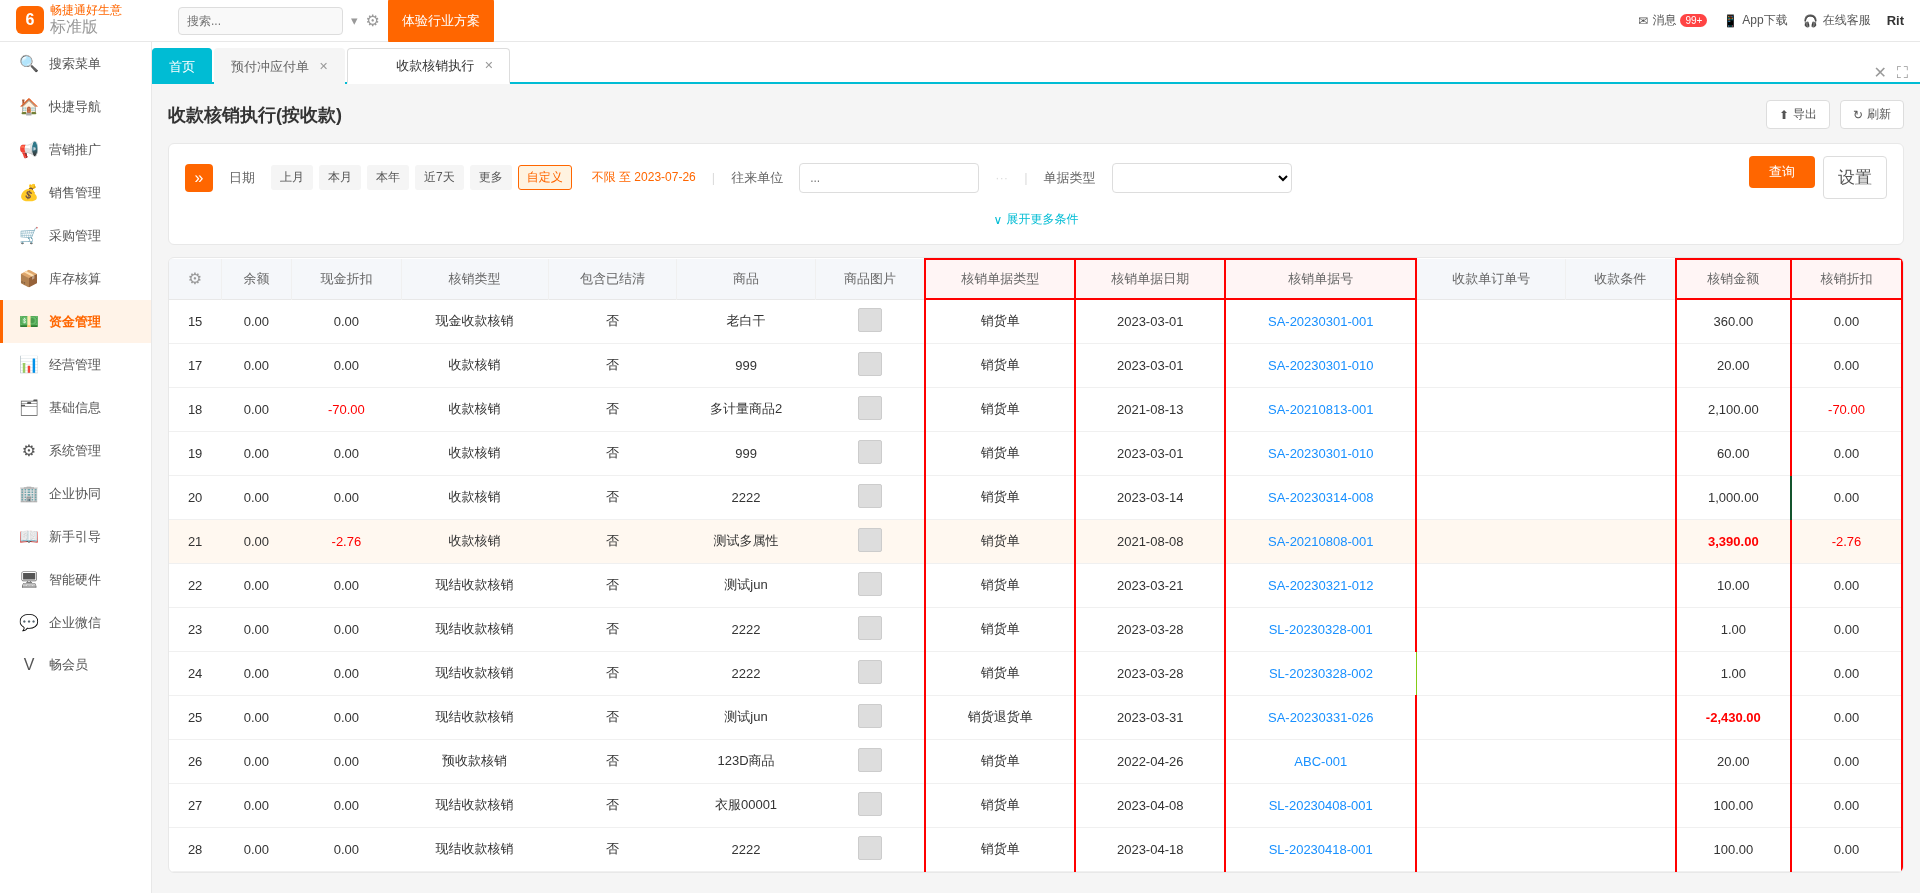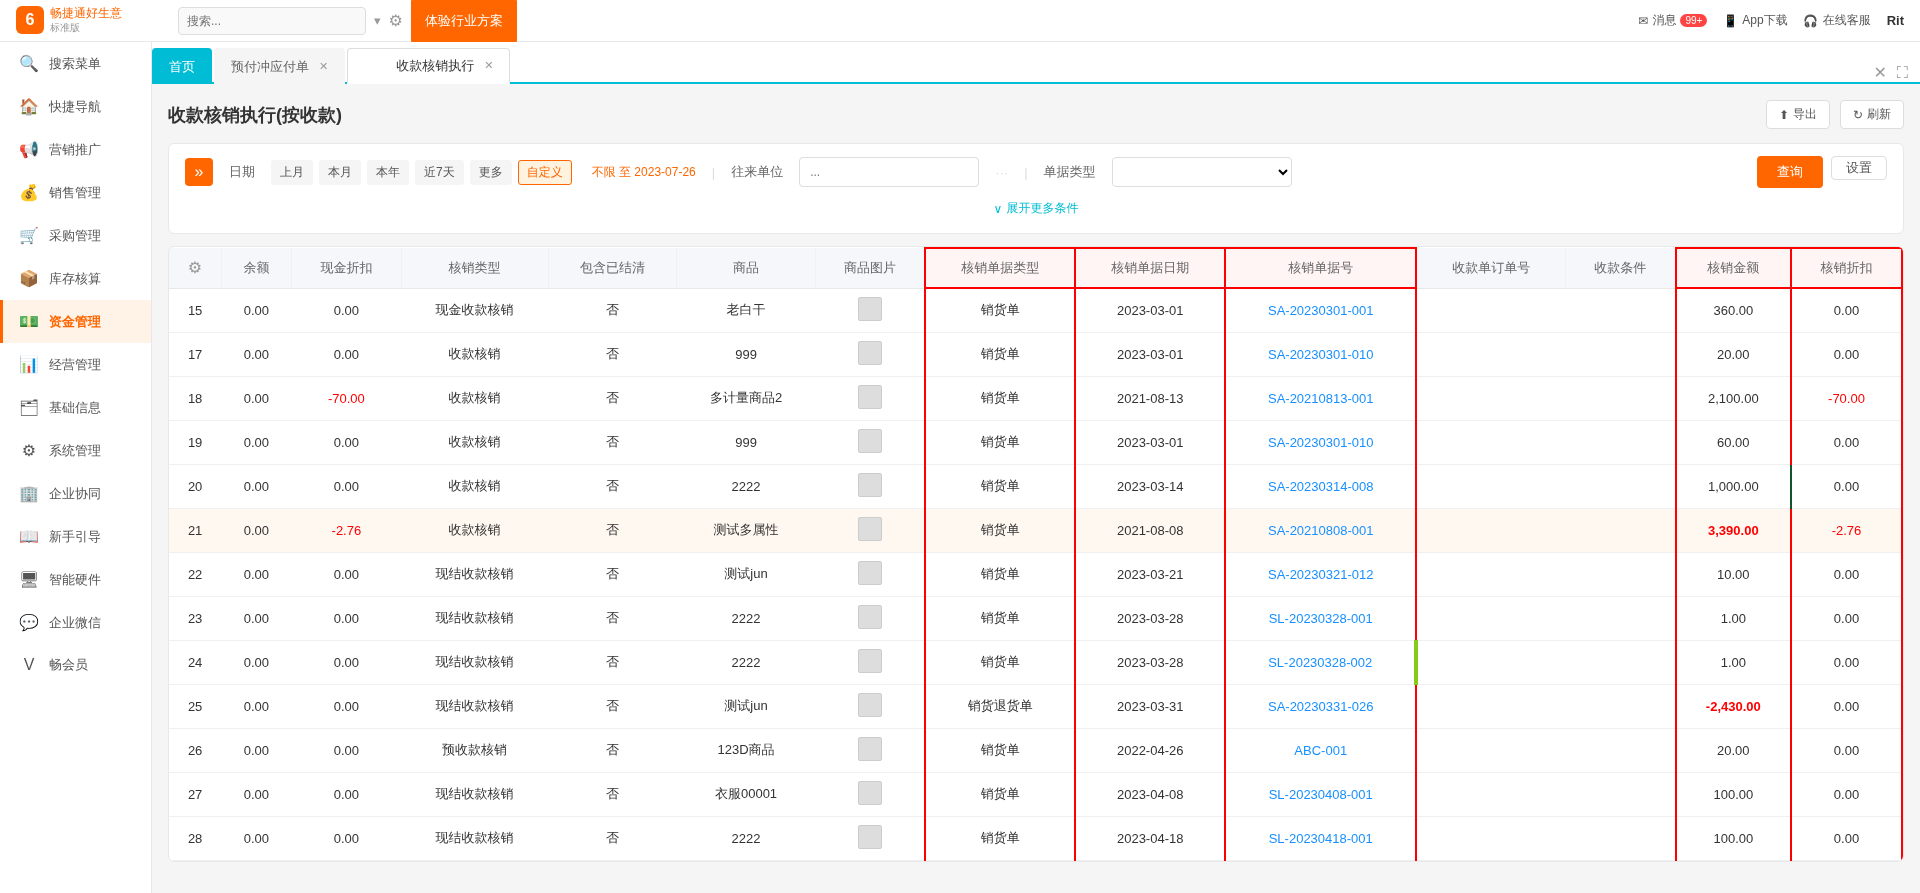--- a/index.html
+++ b/index.html
@@ -24,29 +24,29 @@
       color: #f60;
     }
     .top-bar-brand-icon {
       width: 28px; height: 28px;
       background: #f60;
       border-radius: 6px;
       display: flex; align-items: center; justify-content: center;
       color: #fff; font-size: 16px; font-weight: bold;
     }
     .top-bar-brand-text { font-size: 12px; color: #f60; line-height: 1.2; }
-    .top-bar-brand-sub { font-size: 10px; color: #999; }
+    .top-bar-brand-sub { font-size: 16px; color: #999; }
     .top-search-area {
       flex: 1;
       display: flex;
       align-items: center;
       gap: 8px;
     }
     .top-search-box {
-      width: 188px;
+      width: 165px;
       height: 28px;
       border: 1px solid #ddd;
       border-radius: 4px;
       padding: 0 8px;
       background: #f9f9f9;
       color: #bbb;
       font-size: 12px;
     }
     .top-bar-btn {
       height: 46px;
@@ -251,24 +251,24 @@
       padding: 0 10px; font-size: 12px;
       background: #fff;
     }
     .btn-query {
       height: 32px; padding: 0 20px;
       background: #ff6600; color: #fff;
       border: none; border-radius: 4px;
       cursor: pointer; font-size: 13px;
     }
     .btn-setting {
-      height: 24px; padding: 0 14px;
+      height: 43px; padding: 0 14px;
       background: #fff; color: #555;
       border: 1px solid #ddd; border-radius: 4px;
-      cursor: pointer; font-size: 13px;
+      cursor: pointer; font-size: 17px;
     }
     .expand-more-btn {
       display: flex; align-items: center; gap: 4px;
       color: #00bcd4; font-size: 12px; cursor: pointer;
       padding: 4px 8px; margin: 8px auto 0;
       width: fit-content;
     }
 
     
     .table-container {
@@ -643,21 +643,21 @@
               <tr>
                 <td>24</td>
                 <td>0.00</td>
                 <td>0.00</td>
                 <td>现结收款核销</td>
                 <td>否</td>
                 <td>2222</td>
                 <td style="text-align: center;"><div style="width: 24px; height: 24px; background: rgb(221, 221, 221); border: 1px solid rgb(204, 204, 204); display: inline-block; border-radius: 2px;"></div></td>
                 <td style="border-left: 2px solid red; border-right: 2px solid red;">销货单</td>
                 <td style="border-left: 2px solid red; border-right: 2px solid red;">2023-03-28</td>
-                <td style="border-left: 2px solid red; border-right: 4px solid #84cc16;"><a class="link-cell" href="#">SL-20230328-002</a></td>
+                <td style="border-left: 2px solid red; border-right: 1px solid #84cc16;"><a class="link-cell" href="#">SL-20230328-002</a></td>
                 <td></td>
                 <td></td>
                 <td style="border-left: 2px solid red; border-right: 2px solid red;">1.00</td>
                 <td style="border-left: 2px solid red; border-right: 2px solid red;">0.00</td>
               </tr>
               <tr>
                 <td>25</td>
                 <td>0.00</td>
                 <td>0.00</td>
                 <td>现结收款核销</td>

